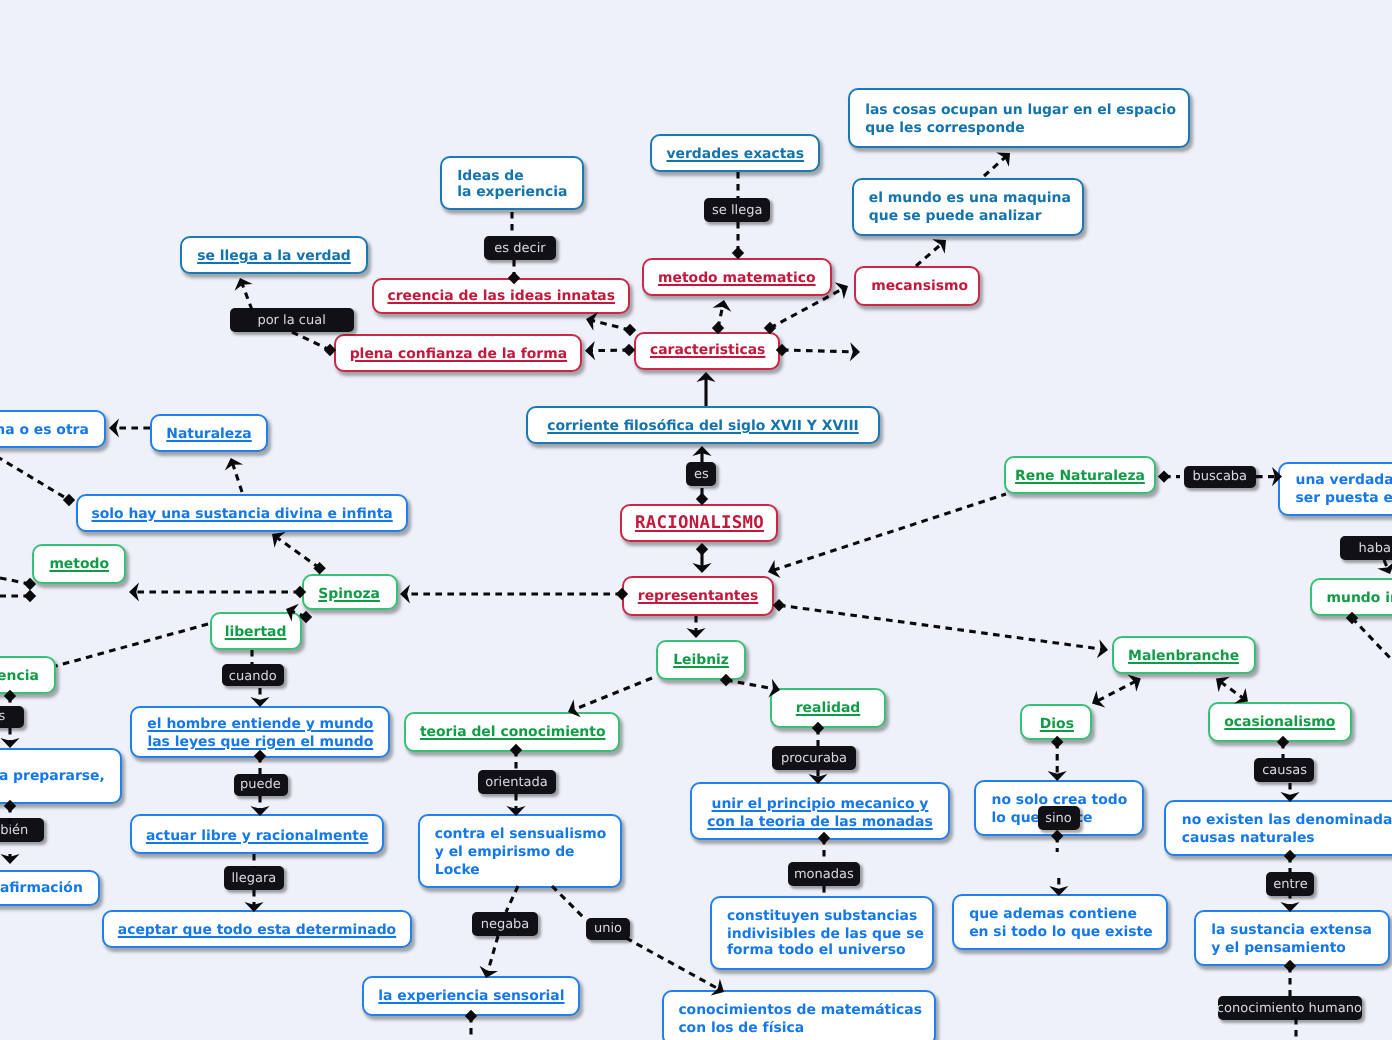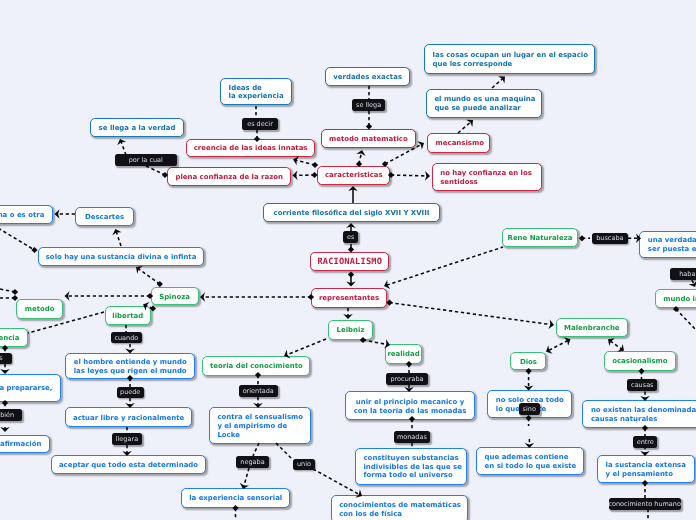--- a/index.html
+++ b/index.html
@@ -5,21 +5,21 @@
   html,body{margin:0;padding:0;}
   body{width:696px;height:520px;background:#eef1fa;overflow:hidden;
        font-family:"DejaVu Sans",sans-serif;
        -webkit-font-smoothing:antialiased;text-rendering:geometricPrecision;}
   #stage{position:relative;width:696px;height:520px;overflow:hidden;background:#eef1fa;}
   svg#edges{position:absolute;left:0;top:0;width:696px;height:520px;z-index:4;pointer-events:none;}
   .node{position:absolute;box-sizing:border-box;background:#fff;border-style:solid;
         border-width:1.7px;border-radius:5px;display:flex;flex-direction:column;
         justify-content:center;font-weight:bold;font-size:6.96px;line-height:8.8px;
         padding:1.6px 7.6px 0;white-space:nowrap;box-shadow:1.3px 1.7px 1.6px rgba(0,0,0,.32);z-index:2;}
-  .node.ctr{align-items:center;text-align:center;}
+  .node.ctr{align-items:center;text-align:center;text-decoration:underline;}
   .node.rgt{align-items:flex-end;text-align:right;}
   .b1{border-color:#1a7ab5;color:#1273ad;}
   .b2{border-color:#2080ee;color:#1478e8;}
   .r1{border-color:#cc2846;color:#c2183c;}
   .g1{border-color:#36c275;color:#109c46;}
   .rs{border-color:#cc2846;color:#c2183c;font-family:"DejaVu Sans Mono",monospace;font-size:8.7px;letter-spacing:0.15px;}
   .lbl{position:absolute;box-sizing:border-box;background:#111115;color:#d8d9dd;
        border-radius:2.5px;font-size:6.5px;font-weight:normal;display:flex;
        align-items:center;justify-content:center;height:11.8px;letter-spacing:0;
        white-space:nowrap;box-shadow:1.1px 1.3px 1.4px rgba(0,0,0,.35);z-index:3;}
@@ -189,34 +189,30 @@
       <div>Ideas de</div>
       <div>la experiencia</div>
     </div>
 <div class="node b1 ctr" style="left:90px;top:118px;width:94px;height:19px">
       <div>se llega a la verdad</div>
     </div>
 <div class="node r1 ctr" style="left:186px;top:138.6px;width:129.2px;height:18.9px">
       <div>creencia de las ideas innatas</div>
     </div>
 <div class="node r1 ctr" style="left:167.2px;top:166.5px;width:124px;height:19.8px">
-      <div>plena confianza de la razon</div>
+      <div>plena confianza de la forma</div>
     </div>
 <div class="node r1 ctr" style="left:321px;top:128.6px;width:94.8px;height:19.5px">
       <div>metodo matematico</div>
     </div>
 <div class="node r1 ctr" style="left:317.2px;top:165.5px;width:73.3px;height:19px">
       <div>caracteristicas</div>
     </div>
 <div class="node r1" style="left:427px;top:132.5px;width:63px;height:20.1px">
       <div>mecansismo</div>
-    </div>
-<div class="node r1" style="left:431.6px;top:162.7px;width:110.1px;height:28.2px">
-      <div>no hay confianza en los</div>
-      <div>sentidoss</div>
     </div>
 <div class="node b1 ctr" style="left:263px;top:203px;width:177px;height:19px">
       <div>corriente filosófica del siglo XVII Y XVIII</div>
     </div>
 <div class="node rs ctr" style="left:310.4px;top:252.2px;width:78.7px;height:18.7px">
       <div>RACIONALISMO</div>
     </div>
 <div class="node r1 ctr" style="left:311px;top:288px;width:76px;height:20px">
       <div>representantes</div>
     </div>
@@ -227,26 +223,26 @@
       <div>una verdadad</div>
       <div>ser puesta e</div>
     </div>
 <div class="node g1" style="left:654.7px;top:288.5px;width:70px;height:19.7px">
       <div>mundo inteligible</div>
     </div>
 <div class="node b2 rgt" style="left:-28px;top:204.6px;width:81px;height:19.3px">
       <div>na o es otra</div>
     </div>
 <div class="node b2 ctr" style="left:75px;top:207px;width:59px;height:19px">
-      <div>Descartes</div>
+      <div>Naturaleza</div>
     </div>
 <div class="node b2 ctr" style="left:38.3px;top:247px;width:165.5px;height:18.9px">
       <div>solo hay una sustancia divina e infinta</div>
     </div>
-<div class="node g1 ctr" style="left:16.1px;top:299px;width:47px;height:19.5px">
+<div class="node g1 ctr" style="left:16.1px;top:272px;width:47px;height:19.5px">
       <div>metodo</div>
     </div>
 <div class="node g1 ctr" style="left:150.5px;top:287.1px;width:48.1px;height:18.1px">
       <div>Spinoza</div>
     </div>
 <div class="node g1 ctr" style="left:104.5px;top:305.9px;width:46.5px;height:19.4px">
       <div>libertad</div>
     </div>
 <div class="node g1 rgt" style="left:-32px;top:328px;width:60px;height:18.5px">
       <div>encia</div>
@@ -263,21 +259,21 @@
     </div>
 <div class="node b2 ctr" style="left:65.4px;top:407.3px;width:126.4px;height:20.2px">
       <div>actuar libre y racionalmente</div>
     </div>
 <div class="node b2 ctr" style="left:50.9px;top:455.3px;width:155.2px;height:19px">
       <div>aceptar que todo esta determinado</div>
     </div>
 <div class="node g1 ctr" style="left:328px;top:320px;width:45px;height:20px">
       <div>Leibniz</div>
     </div>
-<div class="node g1 ctr" style="left:385px;top:344px;width:37px;height:20px">
+<div class="node g1 ctr" style="left:385px;top:344px;width:58px;height:20px">
       <div>realidad</div>
     </div>
 <div class="node g1 ctr" style="left:202.3px;top:356.2px;width:108.1px;height:19.8px">
       <div>teoria del conocimiento</div>
     </div>
 <div class="node b2" style="left:208.8px;top:407.3px;width:102.5px;height:36.4px">
       <div>contra el sensualismo</div>
       <div>y el empirismo de</div>
       <div>Locke</div>
     </div>

